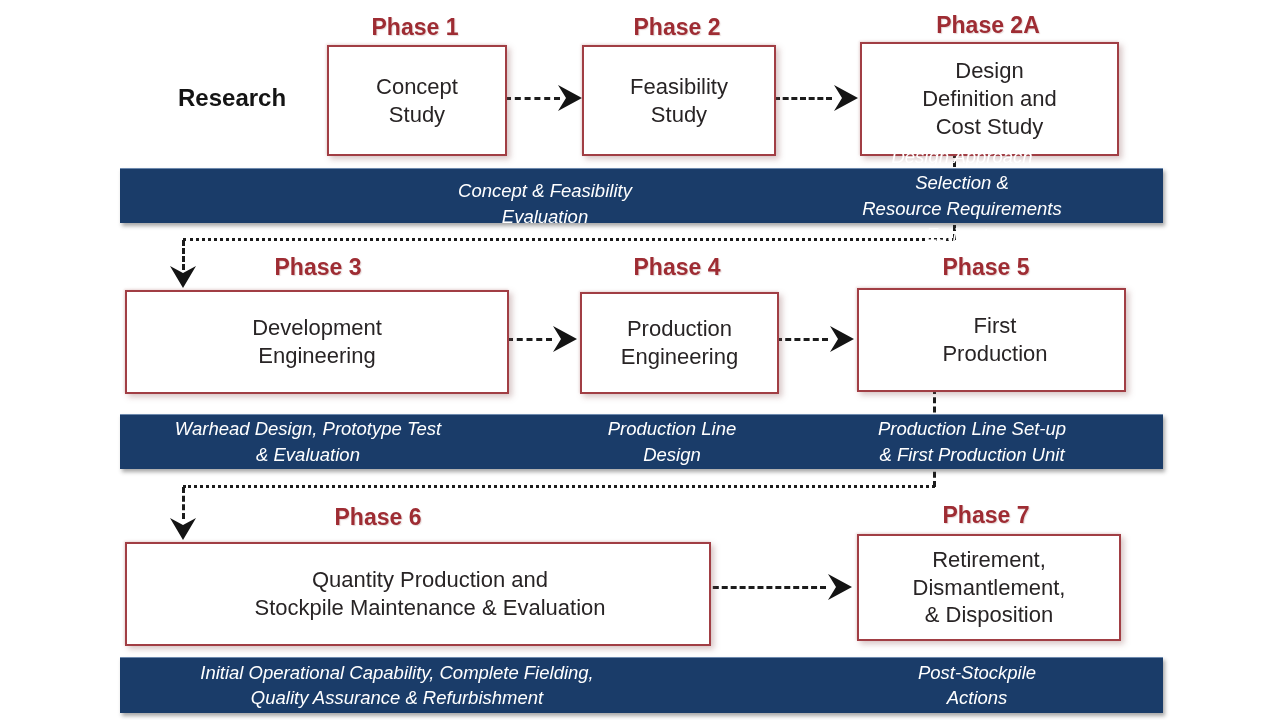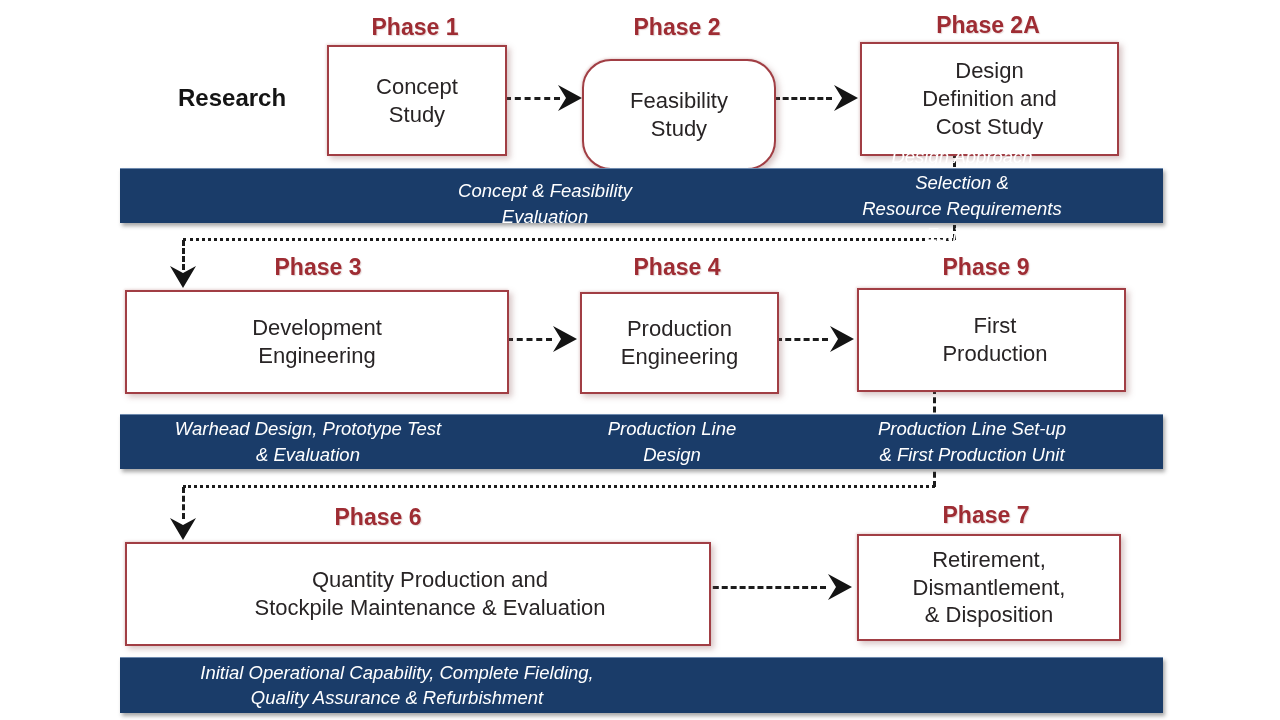--- a/index.html
+++ b/index.html
@@ -40,21 +40,21 @@
 
 <div class="canvas">
 
   <div class="research" style="left:178px;top:84px;">Research</div>
   <div class="phase-label" style="left:415px;top:14px;">Phase 1</div>
   <div class="phase-label" style="left:677px;top:14px;">Phase 2</div>
   <div class="phase-label" style="left:988px;top:12px;">Phase 2A</div>
 
   <div class="pbox" style="left:327px;top:45px;width:176px;height:107px;">Concept
 Study</div>
-  <div class="pbox" style="left:582px;top:59px;width:190px;height:107px;border-radius:29px;">Feasibility
+  <div class="pbox" style="left:582px;top:45px;width:190px;height:107px;">Feasibility
 Study</div>
   <div class="pbox" style="left:860px;top:42px;width:255px;height:110px;">Design
 Definition and
 Cost Study</div>
 
   <div class="hline" style="left:505px;top:97px;width:55px;"></div>
   <svg class="ahead" style="left:558px;top:85px;" width="24" height="26">
       <polygon points="0,0 24,13 0,26 8,13" fill="#141414"></polygon>
     </svg>
   <div class="hline" style="left:774px;top:97px;width:58px;"></div>
@@ -71,21 +71,21 @@
 
   <div class="vline" style="left:953px;top:152px;height:88px;"></div>
   <div class="dotline" style="left:183px;top:238px;width:772px;"></div>
   <div class="vline" style="left:182px;top:240px;height:30px;"></div>
   <svg class="ahead" style="left:170px;top:266px;" width="26" height="22">
       <polygon points="0,0 13,22 26,0 13,7" fill="#141414"></polygon>
     </svg>
 
   <div class="phase-label" style="left:318px;top:254px;">Phase 3</div>
   <div class="phase-label" style="left:677px;top:254px;">Phase 4</div>
-  <div class="phase-label" style="left:986px;top:254px;">Phase 9</div>
+  <div class="phase-label" style="left:986px;top:254px;">Phase 5</div>
 
   <div class="pbox" style="left:125px;top:290px;width:380px;height:100px;">Development
 Engineering</div>
   <div class="pbox" style="left:580px;top:292px;width:195px;height:98px;">Production
 Engineering</div>
   <div class="pbox" style="left:857px;top:288px;width:258px;height:100px;padding-left:7px;">First
 Production</div>
 
   <div class="hline" style="left:507px;top:338px;width:45px;"></div>
   <svg class="ahead" style="left:553px;top:326px;" width="24" height="26">
@@ -122,15 +122,17 @@
 &amp; Disposition</div>
 
   <div class="hline" style="left:686px;top:586px;width:140px;"></div>
   <svg class="ahead" style="left:828px;top:574px;" width="24" height="26">
       <polygon points="0,0 24,13 0,26 8,13" fill="#141414"></polygon>
     </svg>
 
   <div class="banner" style="left:120px;top:657px;width:1043px;height:55px;">
     <div class="banner-text" style="left:277px;">Initial Operational Capability, Complete Fielding,
 Quality Assurance &amp; Refurbishment</div>
+    <div class="banner-text" style="left:857px;">Post-Stockpile
+Actions</div>
   </div>
 
 </div>
 
 </body></html>

